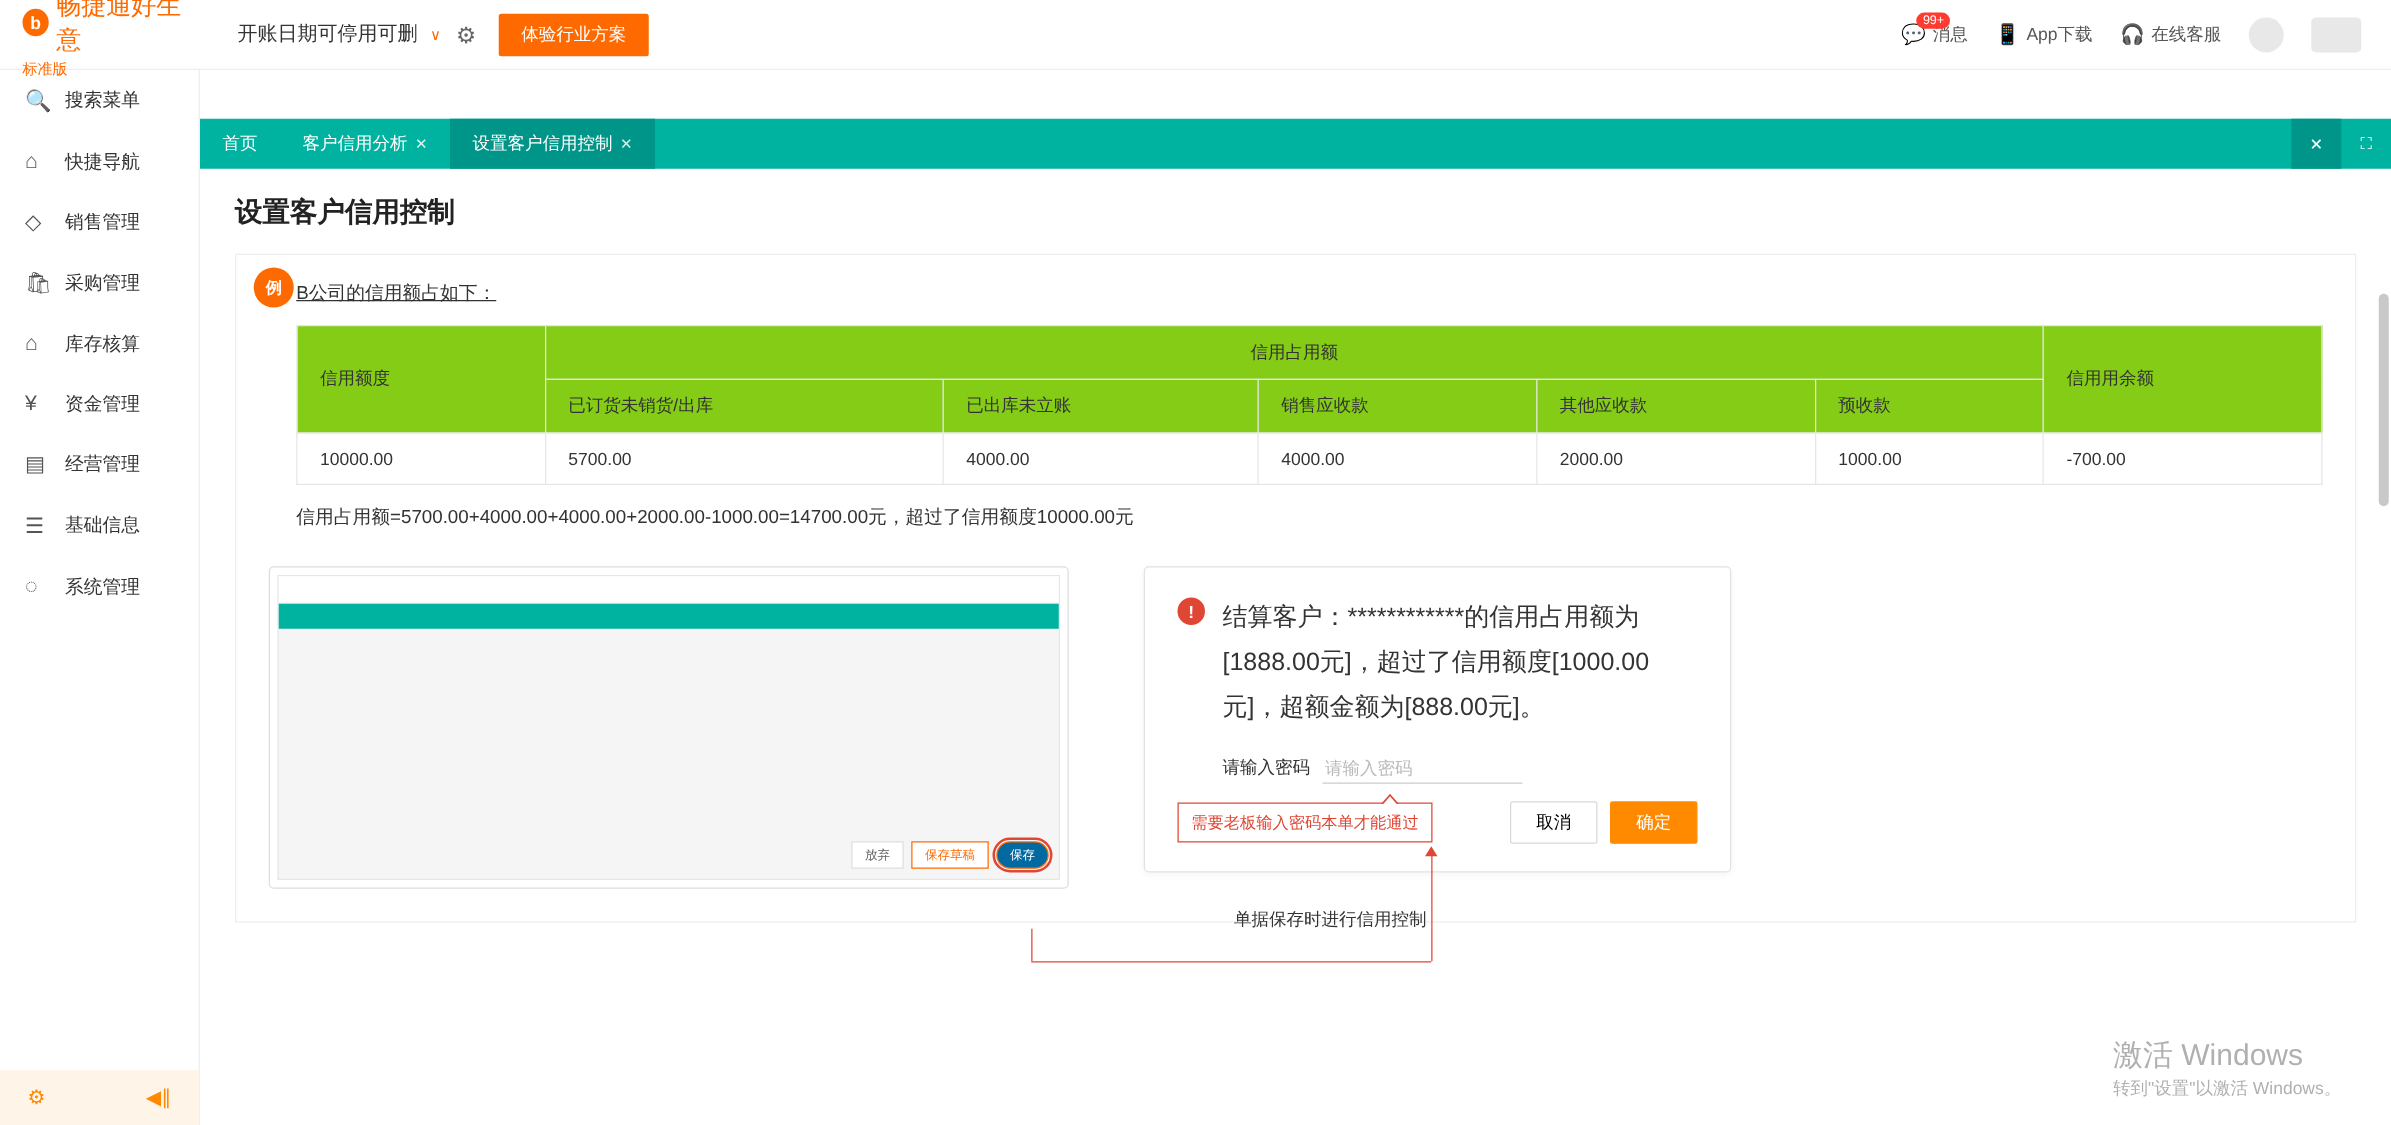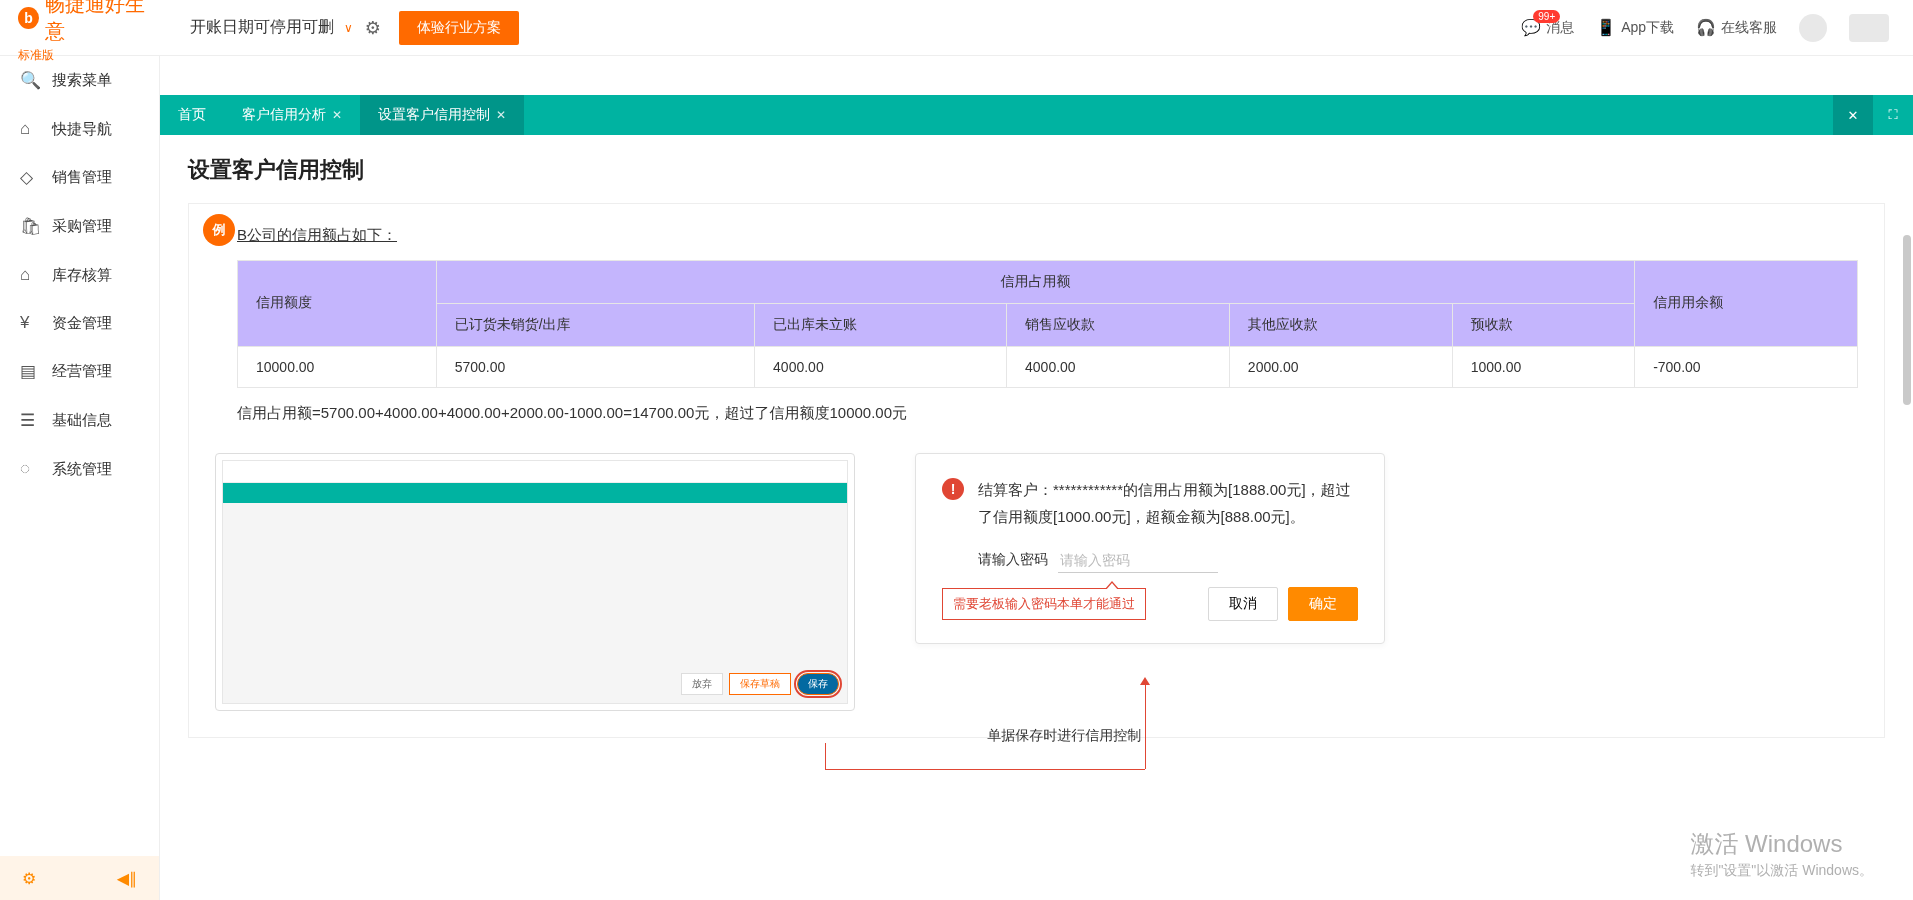--- a/index.html
+++ b/index.html
@@ -42,40 +42,40 @@
   
   .page { flex: 1; overflow: auto; padding: 20px 28px; position: relative;}
   .page-title { font-size: 22px; color: #222; margin-bottom: 18px; }
   .content-pane { border: 1px solid #eee; padding: 18px 26px 26px; position: relative; }
   .example-mark { position: absolute; left: 14px; top: 10px; width: 32px; height: 32px; border-radius: 50%; background: #ff6a00; color:#fff; display:flex; align-items:center; justify-content:center; font-size:13px; font-weight:600;}
   .para { font-size: 15px; color: #333; margin-bottom: 12px; line-height: 1.7; }
   .para.indent { margin-left: 10px; }
 
   .explain-table { width: 100%; border-collapse: collapse; margin: 8px 0 16px; font-size: 14px; }
   .explain-table th, .explain-table td { border: 1px solid #e6e6e6; padding: 12px 18px; text-align: left; color: #333; }
-  .explain-table th { font-weight: 500; background: #c4b5fd; }
+  .explain-table th { font-weight: 500; background: #84cc16; }
   .neg { color: #e04634; }
   .formula { font-size: 15px; margin: 8px 0 22px; }
 
   .illus-row { display: flex; gap: 60px; align-items: flex-start; margin-top: 30px; position:relative;}
   .illus-left { width: 640px; border: 1px solid #ddd; border-radius: 4px; padding: 6px; background:#fff; }
   .mini-placeholder { width:100%; height:244px; background:#f5f5f5; border:1px solid #e6e6e6; display:flex; flex-direction:column; }
   .mini-header{height:22px; background:#fff; border-bottom:1px solid #eee;}
   .mini-tabs{height:20px; background:#00b3a1;}
   .mini-body{flex:1; padding:8px; font-size:9px; color:#999; display:flex; align-items:flex-end; justify-content:flex-end;}
   .mini-save-row{ display:flex; gap:6px; align-items:center;}
   .mini-btn{ padding:3px 10px; font-size:10px; border:1px solid #ddd; background:#fff; color:#666;}
   .mini-btn.orange-outline{border-color:#ff6a00; color:#ff6a00;}
   .mini-btn.orange{background:#0369a1; color:#fff; border-color:#ff6a00; outline:2px solid #e04634; outline-offset:1px;border-radius:11px;}
   
   .illus-right { width: 470px; }
   .dialog { border: 1px solid #e2e2e2; border-radius: 4px; padding: 22px 26px; background: #fff; box-shadow: 0 2px 6px rgba(0,0,0,.04); position:relative;}
   .dlg-row { display: flex; gap: 14px; }
   .dlg-excl { width: 22px; height: 22px; border-radius: 50%; background: #e04634; color: #fff; display:flex; align-items:center; justify-content:center; font-size:14px; font-weight:700; flex-shrink:0; margin-top:2px;}
-  .dlg-msg { font-size: 15px; color: #333; line-height: 1.8; }
+  .dlg-msg { font-size: 20px; color: #333; line-height: 1.8; }
   .dlg-field { display:flex; align-items:center; gap:10px; margin: 18px 0 14px 36px; font-size:14px;}
   .dlg-input { border:none; border-bottom:1px solid #ccc; padding:4px 2px; font-size:14px; width:160px; outline:none;}
   .dlg-input::placeholder{color:#bbb;}
   .dlg-note { border:1px solid #e04634; color:#e04634; padding:6px 10px; font-size:13px; display:inline-block; position:relative;}
   .dlg-note::after{content:""; position:absolute; top:-8px; right:26px; width:0;height:0;border-left:7px solid transparent;border-right:7px solid transparent;border-bottom:8px solid #e04634;}
   .dlg-note::before{content:""; position:absolute; top:-6px; right:27px; width:0;height:0;border-left:6px solid transparent;border-right:6px solid transparent;border-bottom:7px solid #fff; z-index:1;}
   .dlg-footer { display:flex; justify-content:space-between; align-items:center; margin-top:4px;}
   .dlg-btns { display:flex; gap:10px;}
   .btn { padding: 7px 20px; font-size:14px; border:1px solid #d9d9d9; background:#fff; cursor:pointer; border-radius:2px;}
   .btn.primary { background:#ff8a00; border-color:#ff8a00; color:#fff;}

